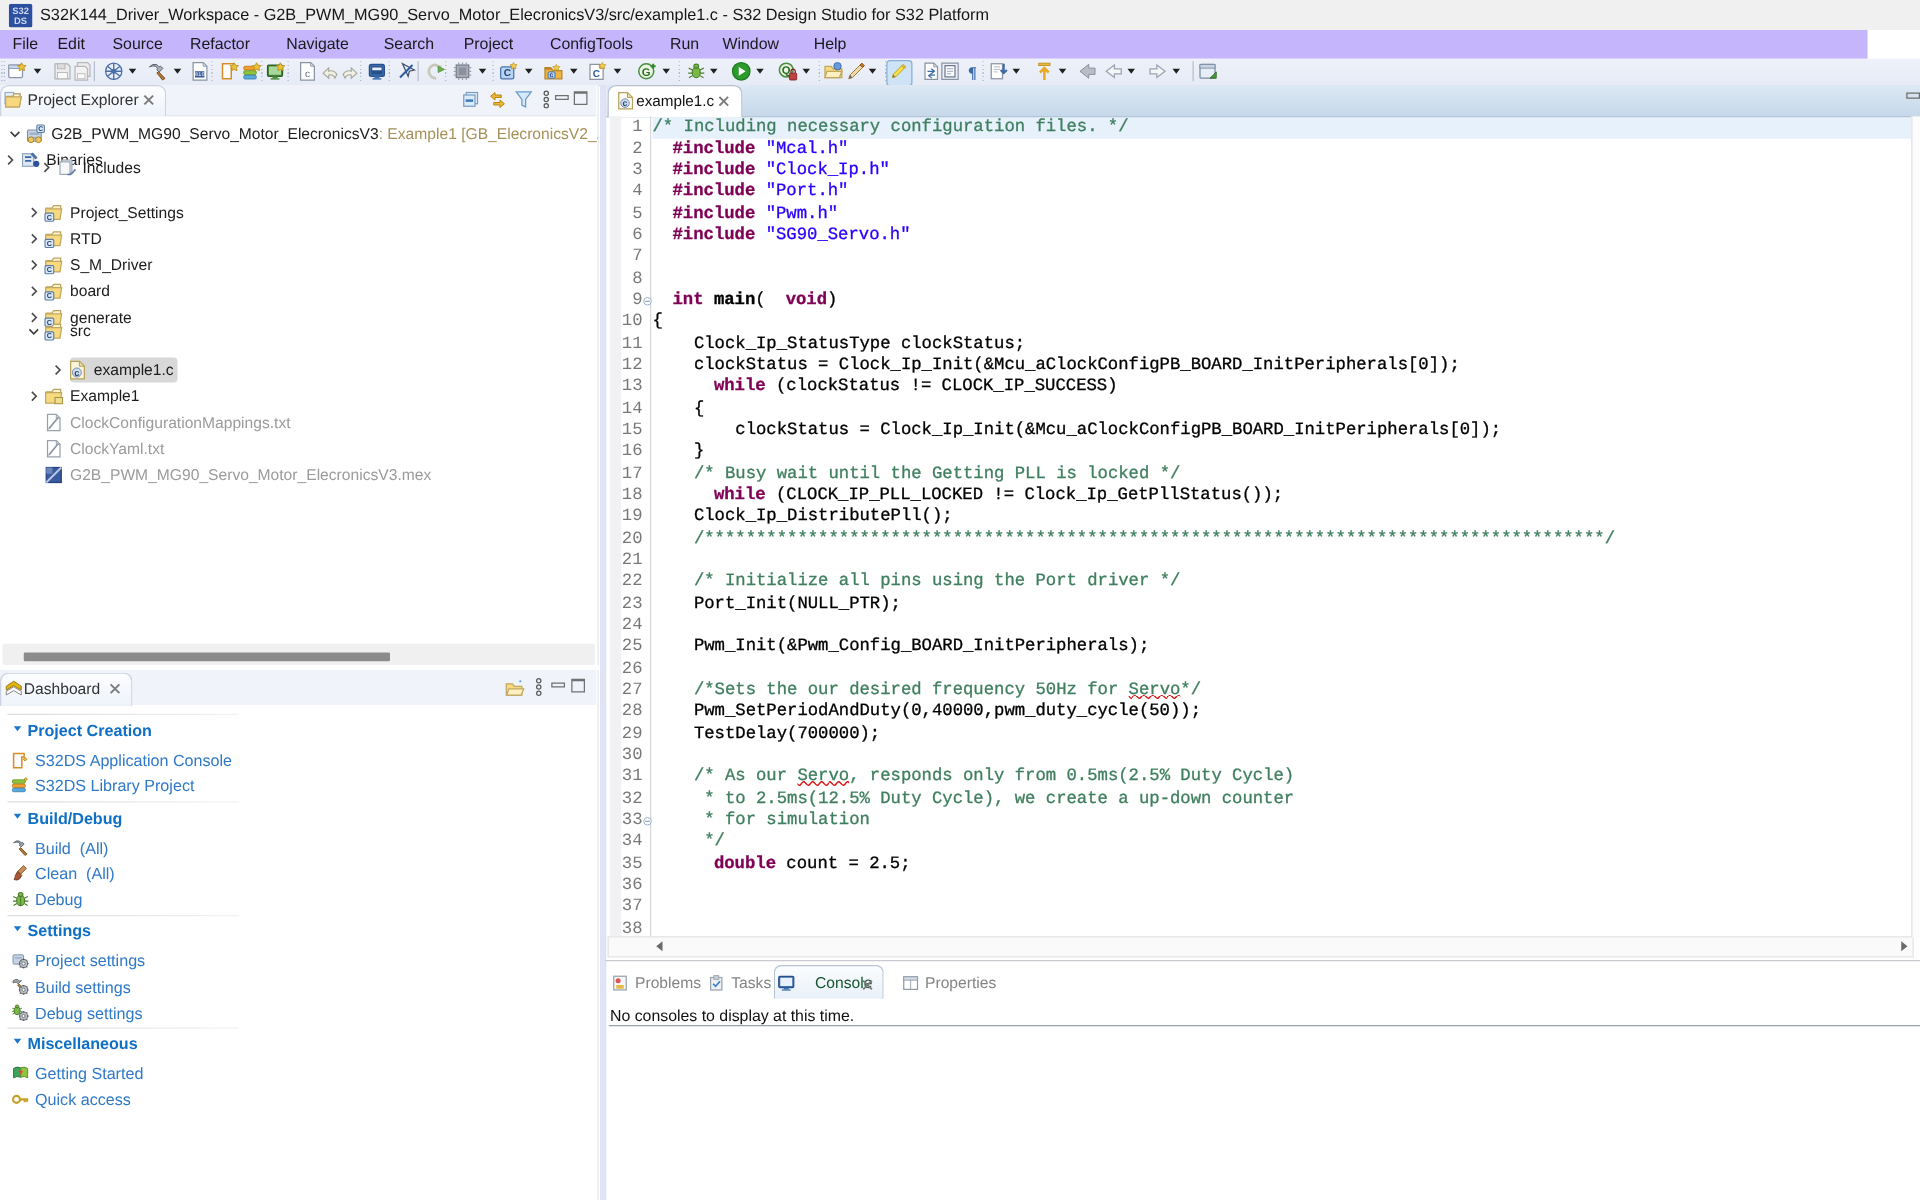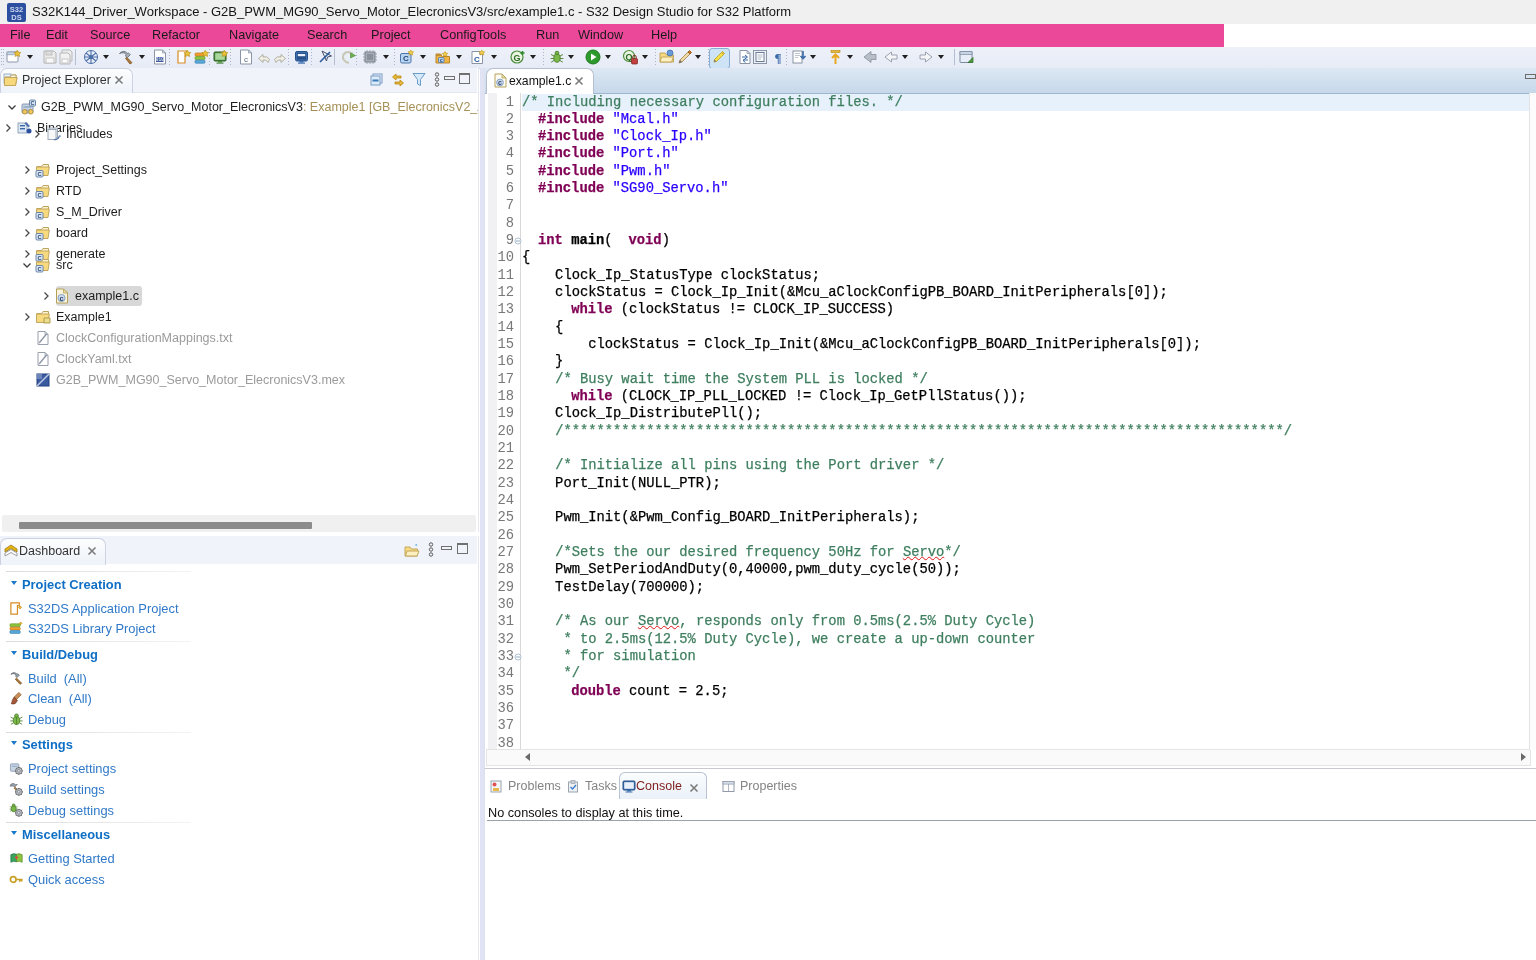--- a/index.html
+++ b/index.html
@@ -3,21 +3,21 @@
 <meta charset="utf-8">
 <style>
   html,body{margin:0;padding:0;}
   body{width:1536px;height:960px;overflow:hidden;background:#fff;
        font-family:"Liberation Sans",sans-serif;position:relative;}
   .a{position:absolute;}
   svg{display:block;}
   
   #titlebar{left:0;top:0;width:1536px;height:24px;background:#f0f0f0;}
   #titletxt{left:32px;top:4px;font-size:13px;color:#151515;}
-  #menubar{left:0;top:24px;width:1224px;height:23px;background:#ec4899;}
+  #menubar{left:0;top:24px;width:1456px;height:23px;background:#c4b5fd;padding-left:38px;}
   .mi{position:absolute;top:4px;font-size:12.7px;color:#1a1a1a;}
   #toolbar{left:0;top:47px;width:1536px;height:21px;
            background:linear-gradient(#eef1f9,#e6ebf6);border-bottom:1px solid #d4d9e8;}
   .tbi{position:absolute;top:2px;width:16px;height:16px;}
   .dd{position:absolute;top:8px;width:0;height:0;border-left:3.5px solid transparent;
       border-right:3.5px solid transparent;border-top:4px solid #202020;}
   .sep{position:absolute;top:2px;width:1px;height:16px;background:#b7bdd0;}
   .dsep{position:absolute;top:2px;width:1px;height:16px;
         background:repeating-linear-gradient(#aeb5cb 0 1px,transparent 1px 3px);}
   
@@ -537,21 +537,21 @@
   <div class="a" id="dashc">
       <div class="dsepline" style="top:5px"></div>
       <div class="dtri" style="top:15px"></div>
       <div class="dhead" style="top:11px">Project Creation</div>
       <svg class="dicon" style="top:35px" viewBox="0 0 16 16">
         <path d="M2 2 h9 v3 h-2 v9 h-7 z" fill="#fff" stroke="#d88c28" stroke-width="1.3"></path>
         <path d="M11 2 l3 0 0 3 -3 0" fill="none"></path>
         <path d="M10.2 6.8 l1.6-1.6 1.6 1.6 -1.6 1.6 z" fill="#e8b93c" stroke="#b8860b" stroke-width="0.7"></path>
         <path d="M11.8 2.6 v2 M10.8 3.6 h2" stroke="#b8860b" stroke-width="0"></path>
       </svg>
-      <div class="dlink" style="top:35px">S32DS Application Project</div>
+      <div class="dlink" style="top:35px">S32DS Application Console</div>
       <svg class="dicon" style="top:55px" viewBox="0 0 16 16">
         <rect x="1" y="3" width="11" height="3" rx="1" fill="#8cc63f" stroke="#6a9a2a" stroke-width="0.7"></rect>
         <rect x="1" y="6.6" width="11" height="3" rx="1" fill="#f0a030" stroke="#c07818" stroke-width="0.7"></rect>
         <rect x="1" y="10.2" width="11" height="3" rx="1" fill="#58aadc" stroke="#3880b0" stroke-width="0.7"></rect>
         <path d="M11 2.5 l1.4-1.4 1.4 1.4 -1.4 1.4 z" fill="#e8b93c" stroke="#b8860b" stroke-width="0.7"></path>
       </svg>
       <div class="dlink" style="top:55px">S32DS Library Project</div>
       <div class="dsepline" style="top:75px"></div>
       <div class="dtri" style="top:85px"></div>
       <div class="dhead" style="top:81px">Build/Debug</div>
@@ -684,21 +684,21 @@
 
 
 <span class="k">int</span> <b>main</b>(<span class="k">void</span>)
 {
     Clock_Ip_StatusType clockStatus;
     clockStatus = Clock_Ip_Init(&amp;Mcu_aClockConfigPB_BOARD_InitPeripherals[0]);
     <span class="k">while</span> (clockStatus != CLOCK_IP_SUCCESS)
     {
         clockStatus = Clock_Ip_Init(&amp;Mcu_aClockConfigPB_BOARD_InitPeripherals[0]);
     }
-    <span class="c">/* Busy wait time the System PLL is locked */</span>
+    <span class="c">/* Busy wait until the Getting PLL is locked */</span>
     <span class="k">while</span> (CLOCK_IP_PLL_LOCKED != Clock_Ip_GetPllStatus());
     Clock_Ip_DistributePll();
     <span class="c">/***************************************************************************************/</span>
 
     <span class="c">/* Initialize all pins using the Port driver */</span>
     Port_Init(NULL_PTR);
 
     Pwm_Init(&amp;Pwm_Config_BOARD_InitPeripherals);
 
     <span class="c">/*Sets the our desired frequency 50Hz for <span class="sq">Servo</span>*/</span>
@@ -739,21 +739,21 @@
     <span>Problems</span>
   </div>
   <div class="ctab" style="left:82px">
     <svg width="13" height="13" viewBox="0 0 13 13">
         <rect x="1.5" y="2" width="9" height="10" fill="#eef0f2" stroke="#9aa4ae"></rect>
         <rect x="4" y="0.5" width="4" height="3" fill="#c8cdd4" stroke="#9aa4ae" stroke-width="0.7"></rect>
         <path d="M3.5 7 l2 2 3.5-4" stroke="#3e7fd4" stroke-width="1.4" fill="none"></path>
       </svg>
     <span>Tasks</span>
   </div>
-  <div class="ctab" style="left:137px;color:#7f1d1d;gap:0">
+  <div class="ctab" style="left:137px;color:#14532d;gap:16px">
     <svg width="14" height="13" viewBox="0 0 14 13">
         <rect x="1" y="1" width="12" height="9" rx="1" fill="#3c6fae" stroke="#27508a"></rect>
         <rect x="2.2" y="2.2" width="9.6" height="6.6" fill="#e9f0fa"></rect>
         <rect x="5" y="10" width="4" height="1.5" fill="#3c6fae"></rect>
         <rect x="3.5" y="11.5" width="7" height="1" fill="#3c6fae"></rect>
       </svg>
     <span>Console</span>
   </div>
   <svg class="a" style="left:204px;top:14px" width="10" height="10" viewBox="0 0 10 10">
     <path d="M1.5 1.5 L8.5 8.5 M8.5 1.5 L1.5 8.5" stroke="#7c7c7c" stroke-width="1.6"></path>

